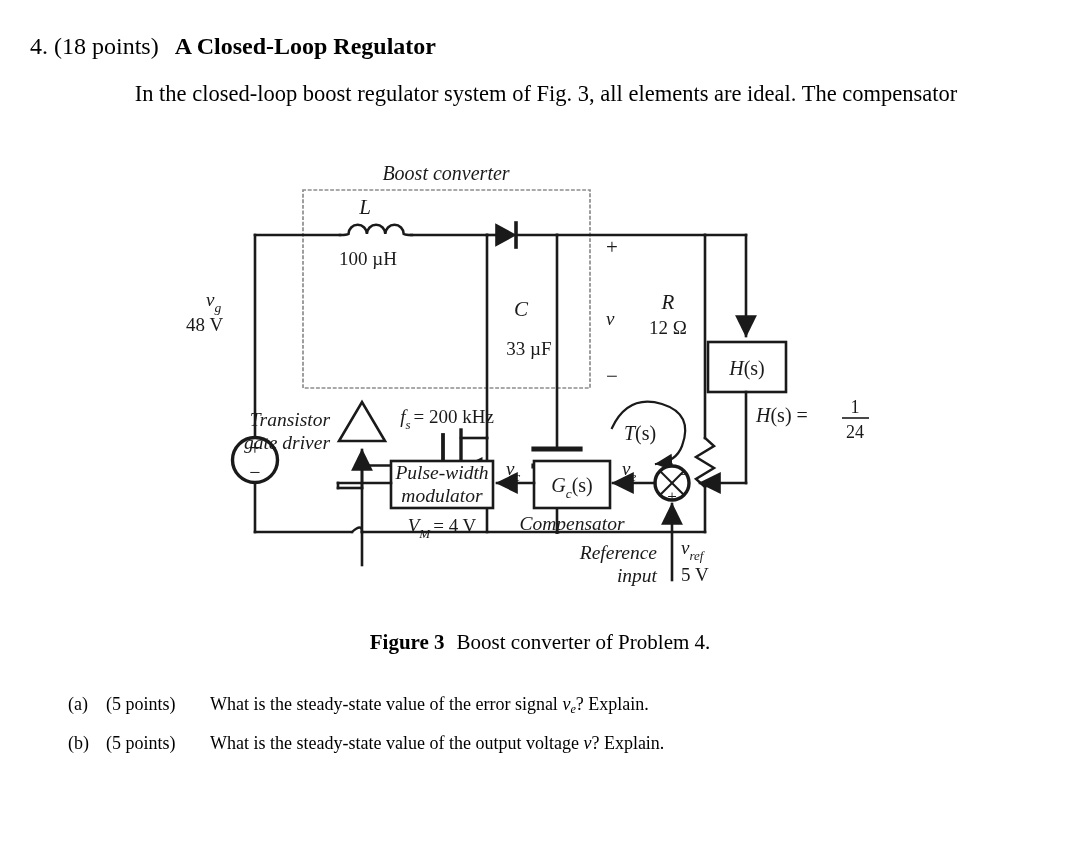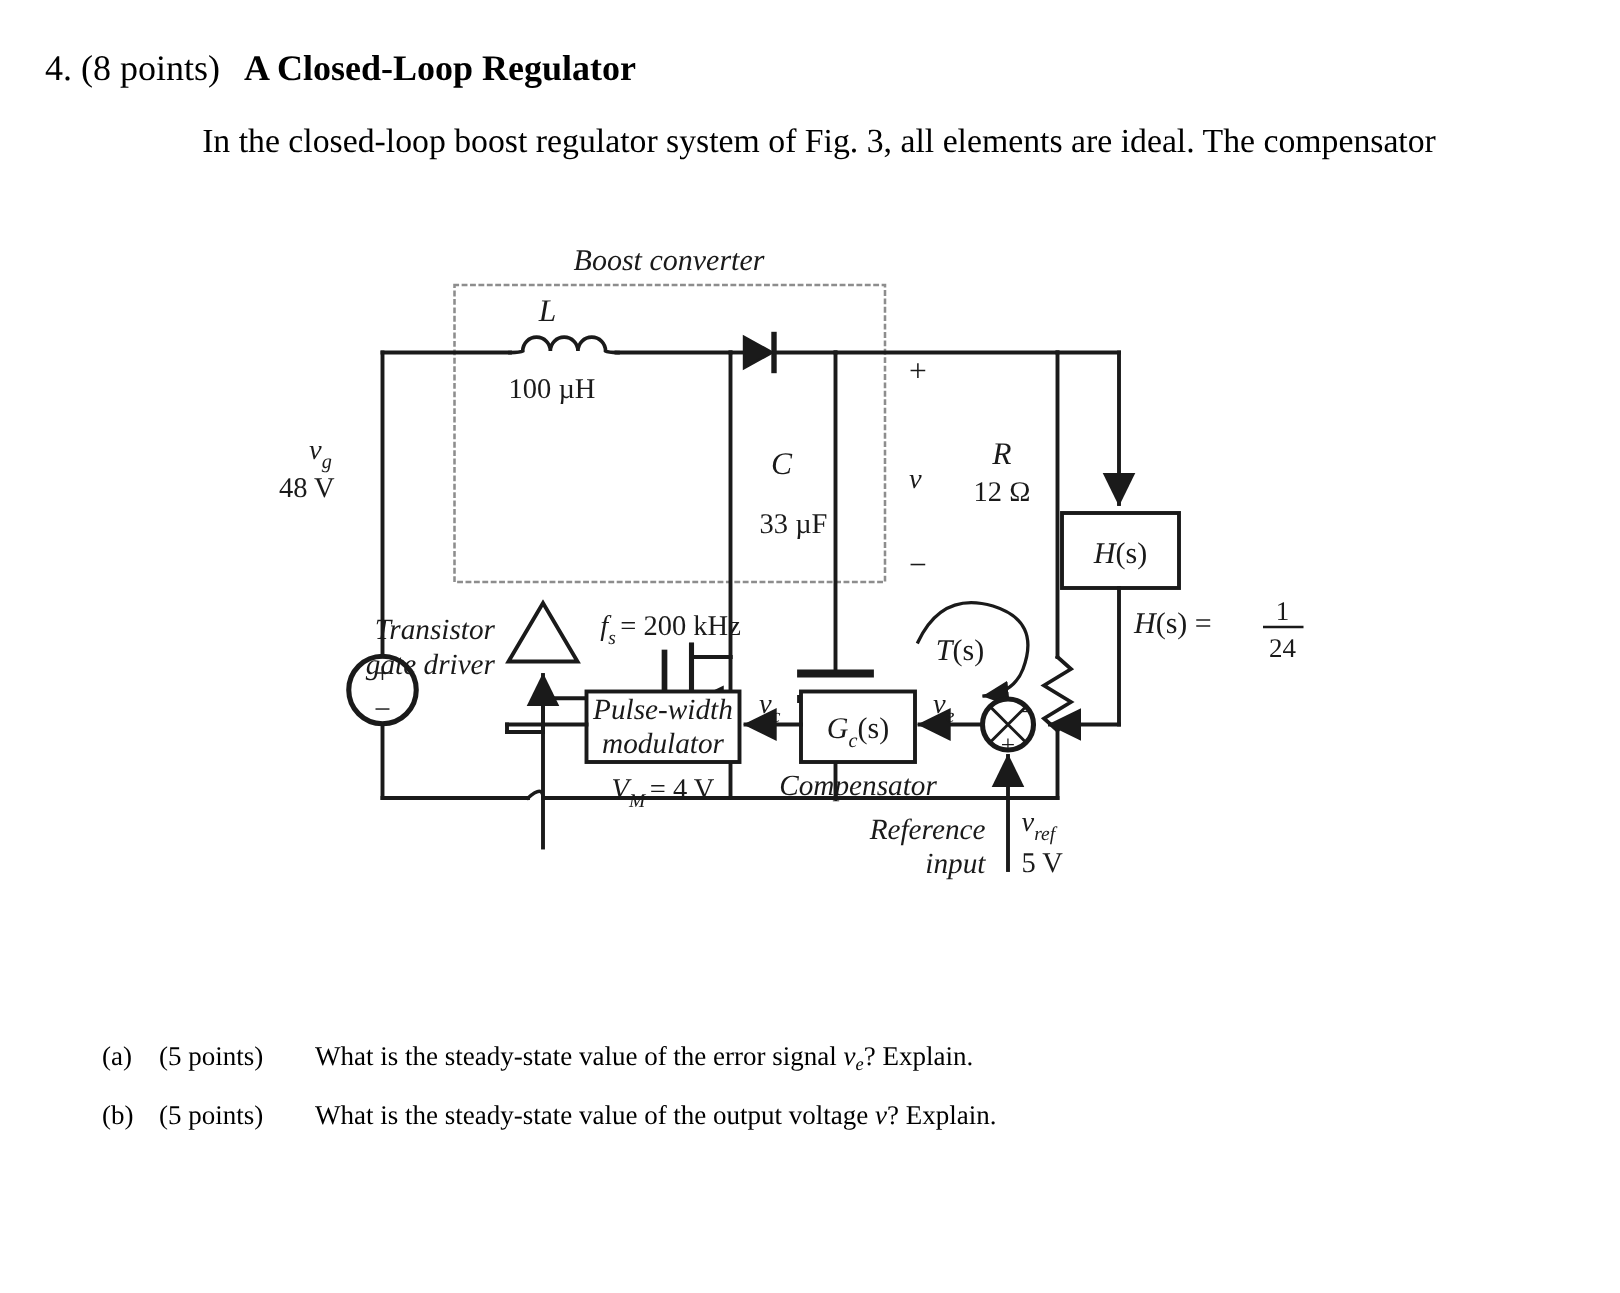--- a/index.html
+++ b/index.html
@@ -96,21 +96,21 @@
   }
   .svg-it { font-style: italic; }
 </style>
 </head>
 <body>
 
 <div class="page">
 
   <div class="problem-head">
     <span class="num">4.</span>
-    <span class="pts">(8 points)</span>
+    <span class="pts">(18 points)</span>
     <span class="title">A Closed-Loop Regulator</span>
   </div>
 
   <div class="problem-body">
     <span>In the closed-loop boost regulator system of Fig. 3, all elements are ideal.  The compensator</span>
   </div>
 
   <div class="figure">
   <svg width="1080" height="470" viewBox="0 0 1080 470" xmlns="http://www.w3.org/2000/svg">
     <defs>
@@ -275,20 +275,23 @@
 
     <text x="657" y="409" font-size="19.5" text-anchor="end" class="svg-it">Reference</text>
     <text x="657" y="432" font-size="19.5" text-anchor="end" class="svg-it">input</text>
     <text x="681" y="404" font-size="19" class="svg-it">
       <tspan>v</tspan><tspan dy="6" font-size="13">ref</tspan>
     </text>
     <text x="681" y="431" font-size="19">5 V</text>
   </svg>
   </div>
 
+  <div class="fig-caption">
+    <span class="fignum">Figure 3</span><span class="captext">Boost converter of Problem 4.</span>
+  </div>
 
   <div class="subq subq-a">
     <span class="lbl">(a)</span><span class="pts2">(5 points)</span><span>What is the steady-state value of the error signal </span><span class="it">v</span><span class="sub">e</span><span>? Explain.</span>
   </div>
 
   <div class="subq subq-b">
     <span class="lbl">(b)</span><span class="pts2">(5 points)</span><span>What is the steady-state value of the output voltage </span><span class="it">v</span><span class="sub"></span><span>? Explain.</span>
   </div>
 
 </div>

